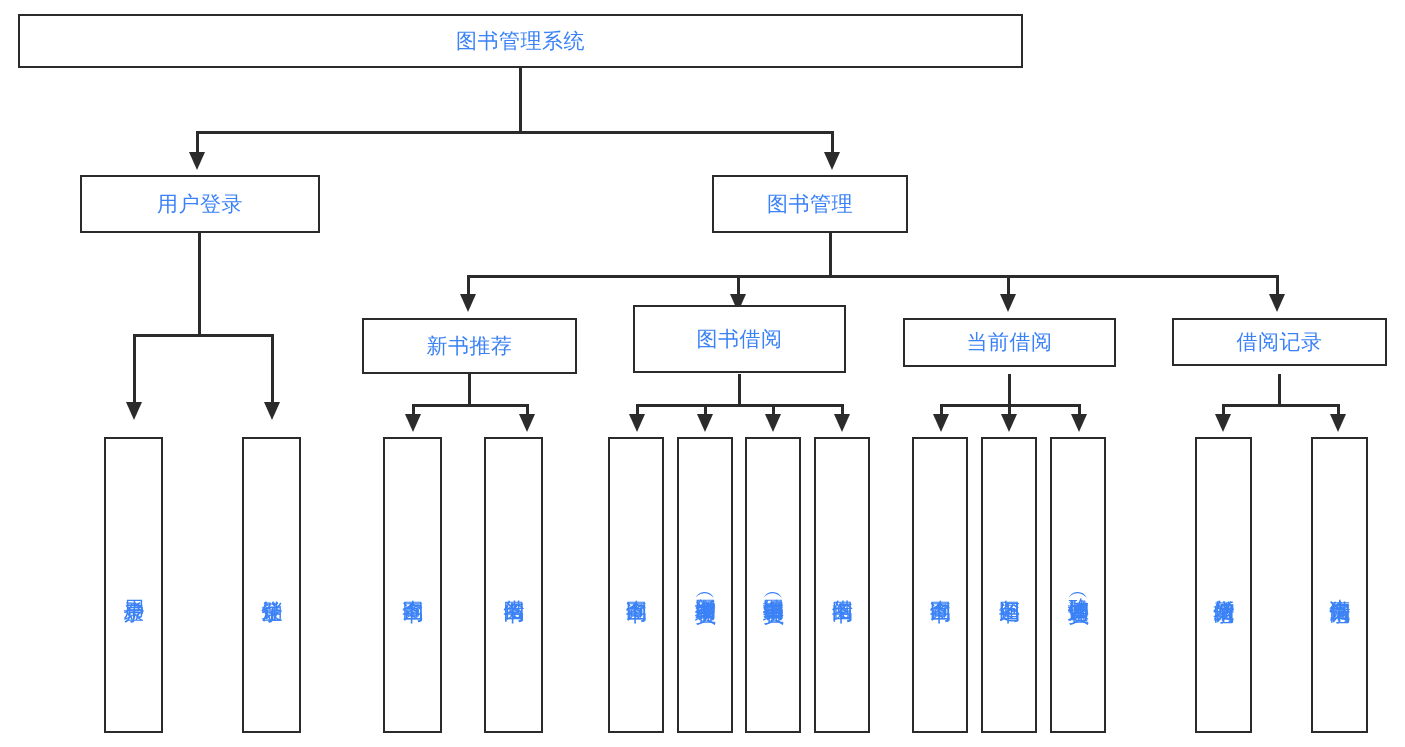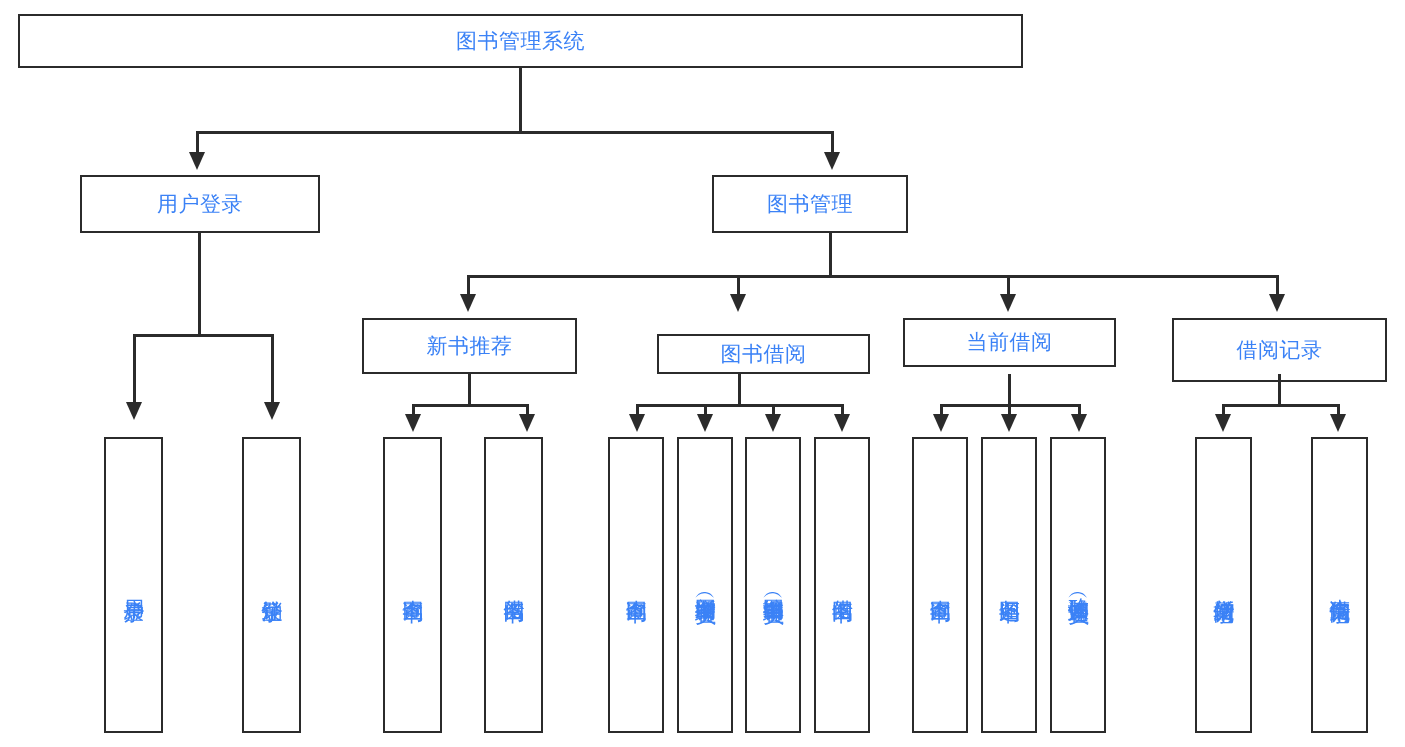--- a/index.html
+++ b/index.html
@@ -108,27 +108,27 @@
   <div class="edge v" style="left:737px; top:275px; width:3px; height:22px;"></div>
   <div class="arrow" style="left:730px; top:294px;"></div>
   <div class="edge v" style="left:1007px; top:275px; width:3px; height:22px;"></div>
   <div class="arrow" style="left:1000px; top:294px;"></div>
   <div class="edge v" style="left:1276px; top:275px; width:3px; height:22px;"></div>
   <div class="arrow" style="left:1269px; top:294px;"></div>
 
   <div class="node" style="left:362px; top:318px; width:215px; height:56px;">
     <span class="label">新书推荐</span>
   </div>
-  <div class="node" style="left:633px; top:334px; width:213px; height:40px;margin-left:24px;">
+  <div class="node" style="left:633px; top:305px; width:213px; height:68px;">
     <span class="label">图书借阅</span>
   </div>
   <div class="node" style="left:903px; top:318px; width:213px; height:49px;">
     <span class="label">当前借阅</span>
   </div>
-  <div class="node" style="left:1172px; top:318px; width:215px; height:64px;">
+  <div class="node" style="left:1172px; top:318px; width:215px; height:48px;">
     <span class="label">借阅记录</span>
   </div>
 
   <div class="edge v" style="left:468px; top:374px; width:3px; height:33px;"></div>
   <div class="edge h" style="left:412px; top:404px; width:117px; height:3px;"></div>
   <div class="edge v" style="left:412px; top:404px; width:3px; height:12px;"></div>
   <div class="arrow" style="left:405px; top:414px;"></div>
   <div class="edge v" style="left:526px; top:404px; width:3px; height:12px;"></div>
   <div class="arrow" style="left:519px; top:414px;"></div>
 

